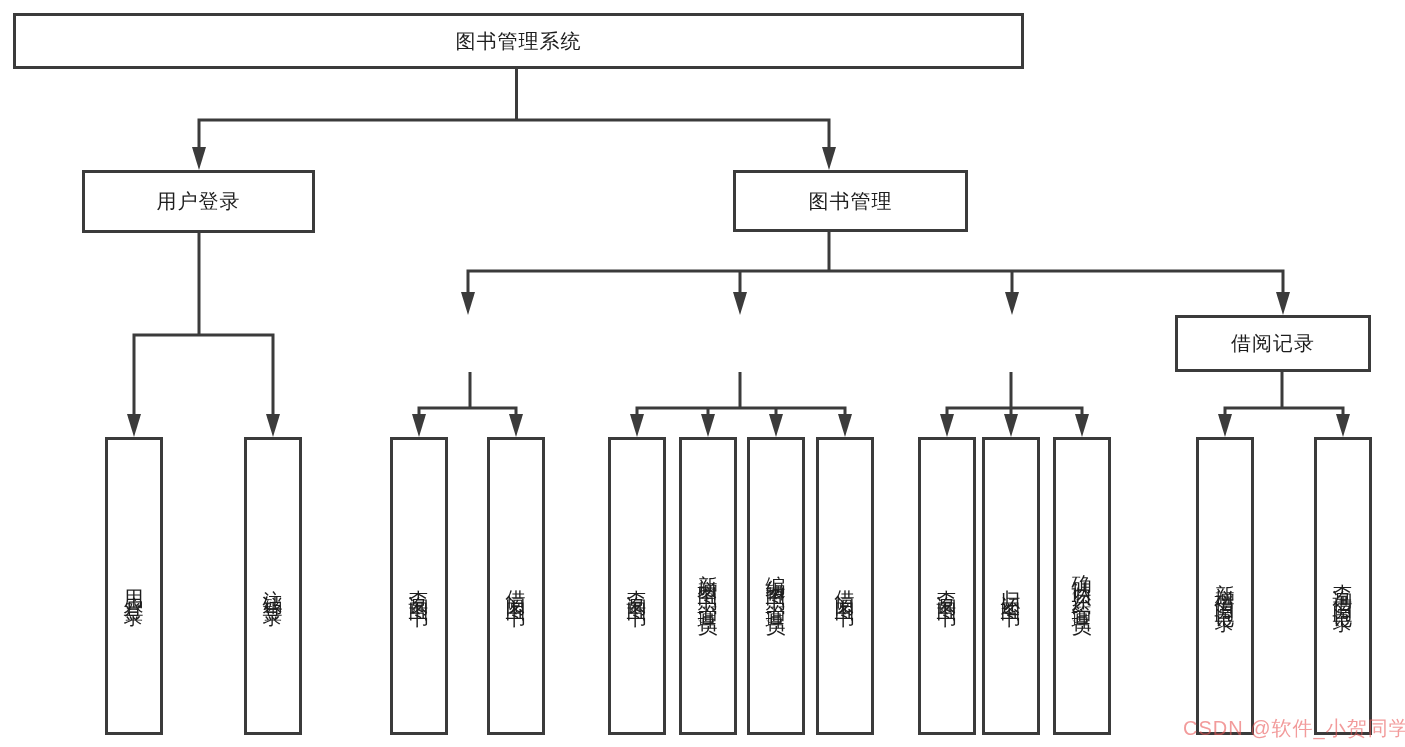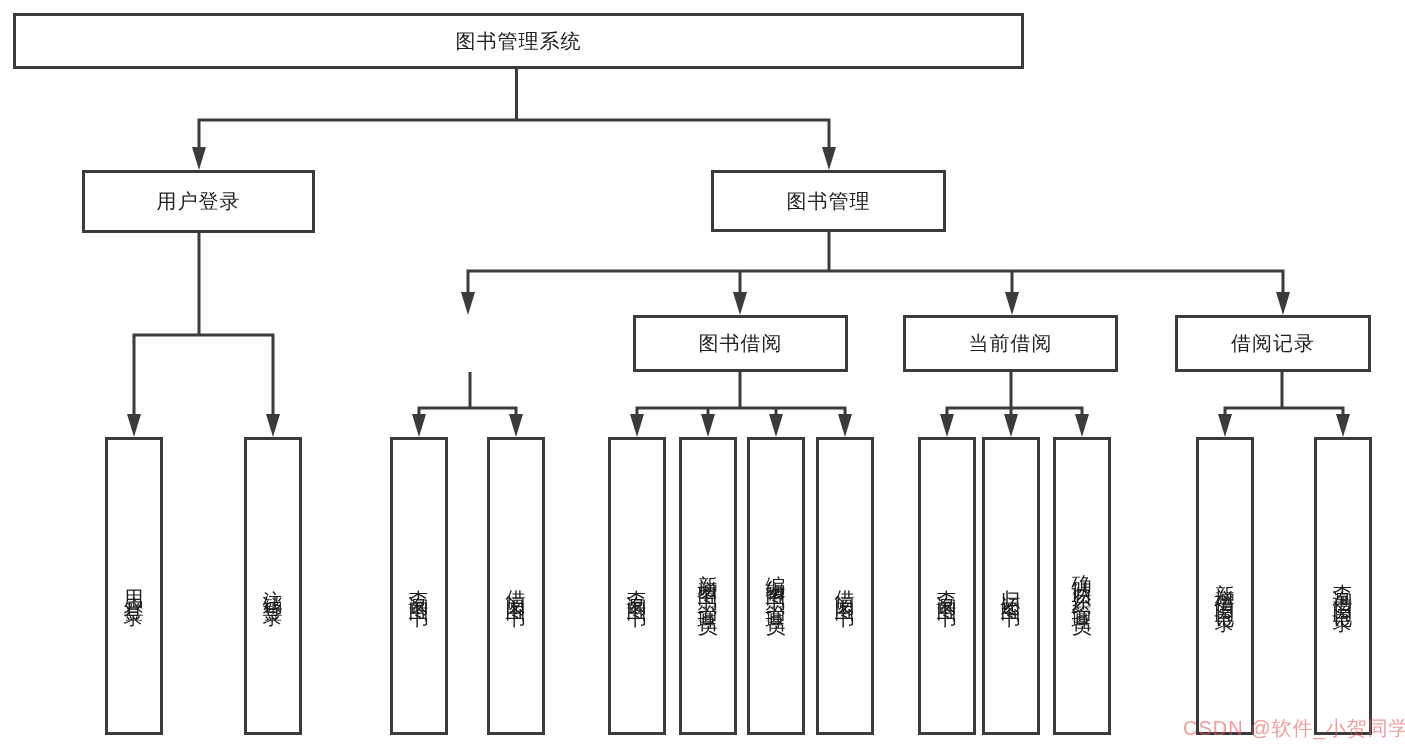--- a/index.html
+++ b/index.html
@@ -106,30 +106,24 @@
     </g>
   </svg>
 
   <div class="box h" style="left:13px; top:13px; width:1011px; height:56px">
     <span>图书管理系统</span>
   </div>
 
   <div class="box h" style="left:82px; top:170px; width:233px; height:63px">
     <span>用户登录</span>
   </div>
-  <div class="box h" style="left:711px; top:170px; width:235px; height:62px">
+  <div class="box h" style="left:733px; top:170px; width:235px; height:62px">
     <span>图书管理</span>
   </div>
 
-  <div class="box h" style="left:633px; top:315px; width:215px; height:57px">
-    <span>图书借阅</span>
-  </div>
-  <div class="box h" style="left:903px; top:315px; width:215px; height:57px">
-    <span>当前借阅</span>
-  </div>
   <div class="box h" style="left:1175px; top:315px; width:196px; height:57px">
     <span>借阅记录</span>
   </div>
 
   <div class="box v" style="left:105px; top:437px; width:58px; height:298px">
     <span>用户登录</span>
   </div>
   <div class="box v" style="left:244px; top:437px; width:58px; height:298px">
     <span>注销登录</span>
   </div>

